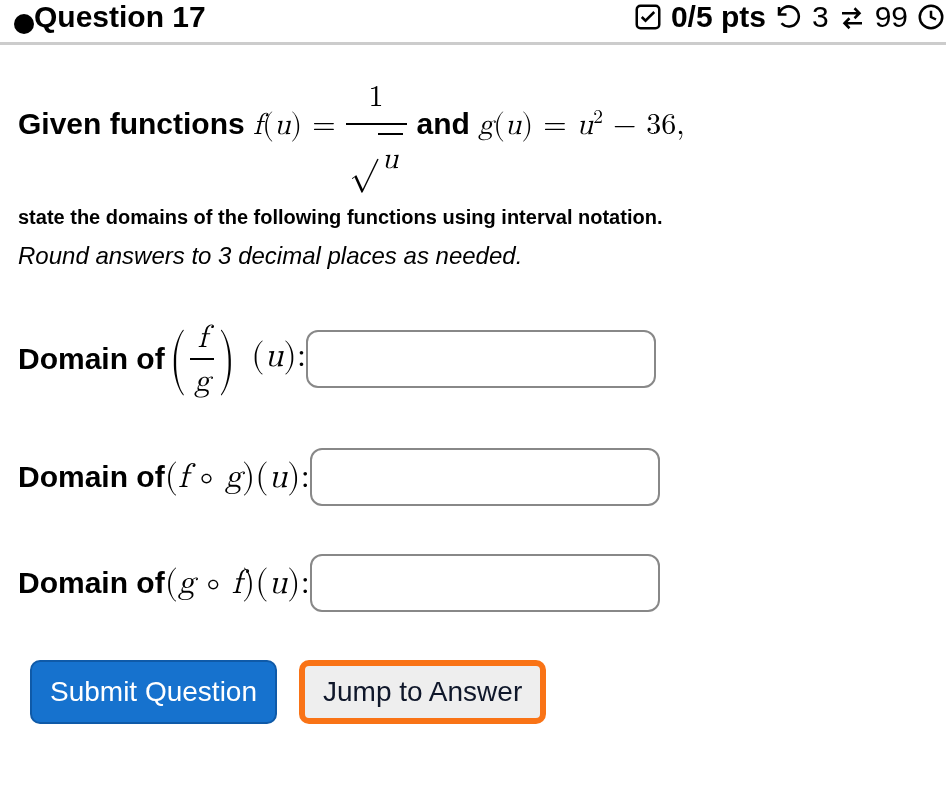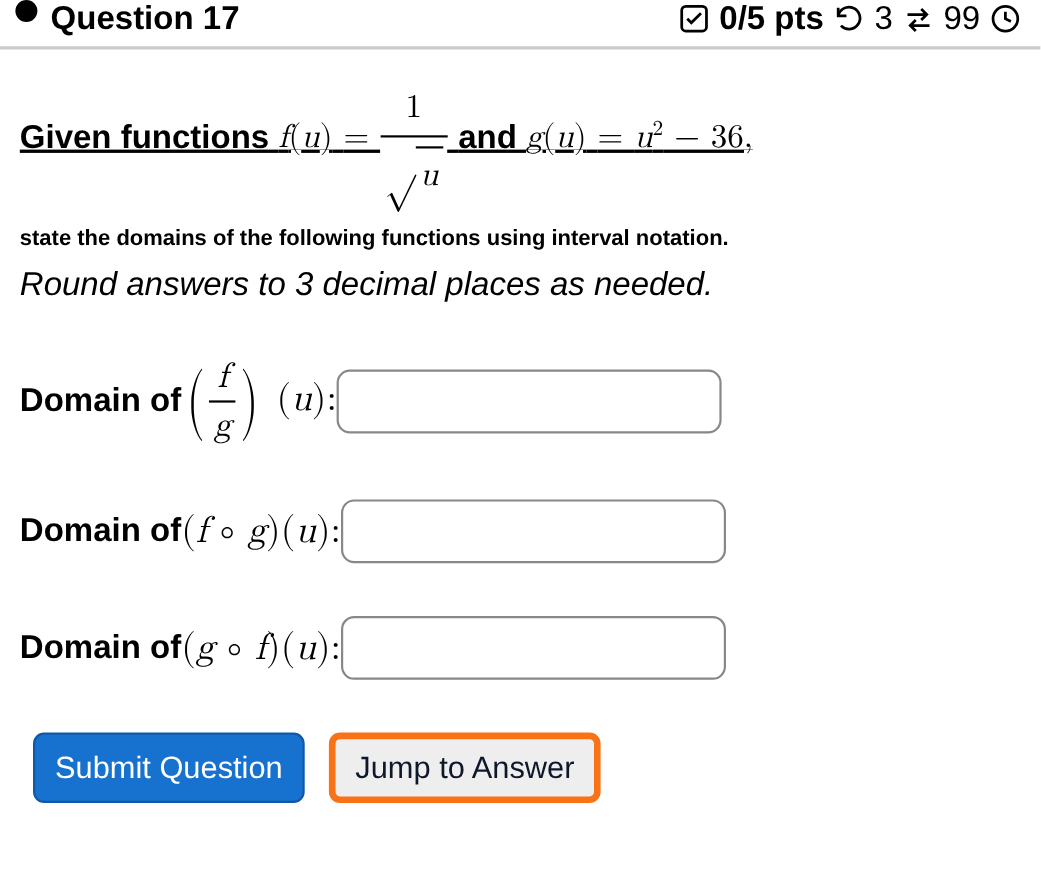--- a/index.html
+++ b/index.html
@@ -6,23 +6,23 @@
     body {
       font-family: Verdana, Geneva, sans-serif;
       margin: 0;
       padding: 0;
       width: 946px;
       background: #fff;
       color: #000;
     }
     .header {
       display: flex;
-      align-items: flex-start;
-      gap: 12px;
-      padding: 0 17px 8px 0;
+      align-items: flex-end;
+      gap: 0;
+      padding: 0 0 8px 0;
       border-bottom: 3px solid #ccc;
       font-size: 30px;
       font-weight: bold;
     }
     .header .bullet {
       width: 20px;
       height: 20px;
       border-radius: 50%;
       background: #000;
       flex-shrink: 0;
@@ -42,35 +42,34 @@
     .icon { display: inline-flex; align-items: center; justify-content: center; }
 
     .content {
       padding: 28px 18px 14px 18px;
     }
     .prompt-line {
       font-size: 30px;
       font-weight: bold;
       line-height: 1.6;
       margin-bottom: 4px;
-      text-decoration: underline;
     }
     .prompt-line .math {
       font-family: 'Cambria Math','Latin Modern Math',Georgia,serif;
       font-weight: normal;
       font-style: italic;
     }
     .prompt-bold2 {
       font-size: 20px;
       font-weight: bold;
       line-height: 1.45;
       margin-top: 20px;
     }
     .prompt-italic {
-      font-size: 30px;
+      font-size: 24px;
       font-style: italic;
       font-weight: normal;
       margin-top: 10px;
     }
 
     .qrow {
       display: flex;
       align-items: center;
       margin-top: 48px;
     }

